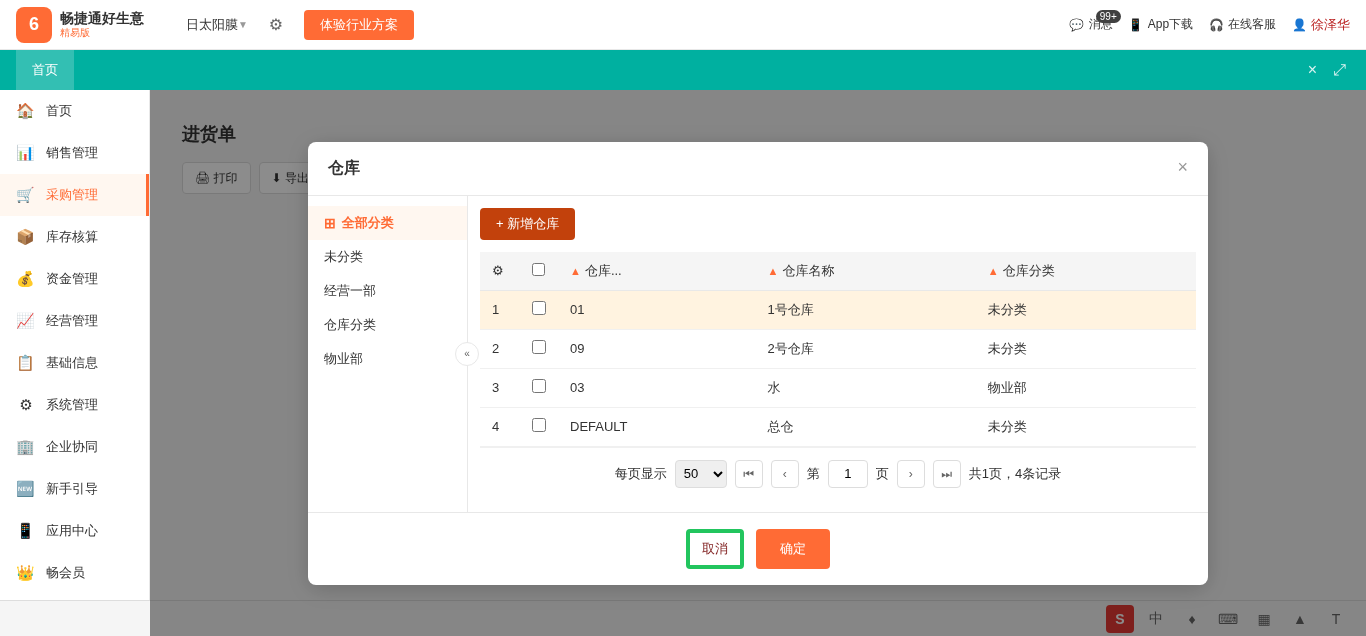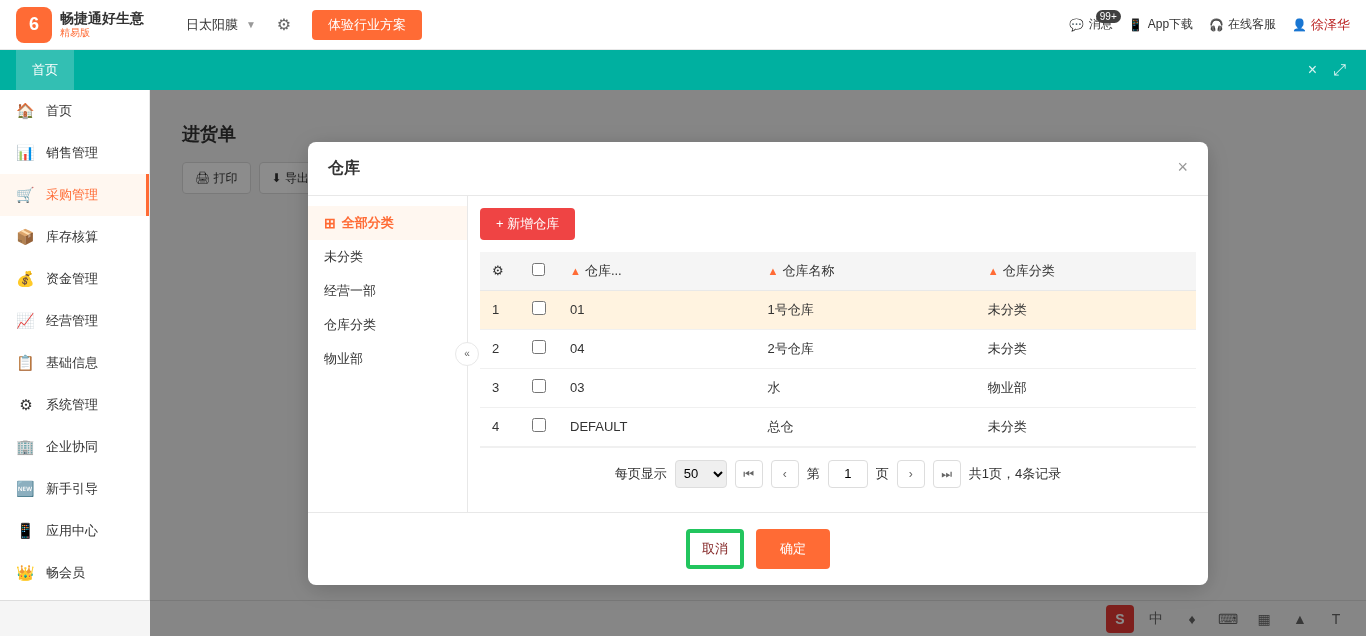--- a/index.html
+++ b/index.html
@@ -40,21 +40,21 @@
     .header-middle {
       flex: 1;
       display: flex;
       align-items: center;
       gap: 12px;
       padding: 0 20px;
     }
     .store-selector {
       display: flex;
       align-items: center;
-      gap: 8px;
+      gap: 0;
       color: #333;
       font-size: 13px;
       cursor: pointer;
     }
     .store-selector .arrow { color: #999; font-size: 10px; }
     .settings-icon-btn {
       width: 32px;
       height: 32px;
       display: flex;
       align-items: center;
@@ -298,21 +298,21 @@
       color: #333;
       font-size: 13px;
     }
     .checkbox {
       width: 14px;
       height: 14px;
       border: 1px solid #ddd;
       border-radius: 2px;
     }
     .add-btn {
-      background: #ef4444;
+      background: #c2410c;
       color: white;
       border: none;
       padding: 7px 16px;
       border-radius: 4px;
       cursor: pointer;
       font-size: 13px;
     }
 
     
     .table-container { flex: 1; overflow: auto; }
@@ -647,21 +647,21 @@
                   <tr class="highlighted">
                     <td>1</td>
                     <td><input type="checkbox" class="row-checkbox" style=""></td>
                     <td>01</td>
                     <td>1号仓库</td>
                     <td>未分类</td>
                   </tr>
                   <tr>
                     <td>2</td>
                     <td><input type="checkbox" class="row-checkbox" style=""></td>
-                    <td>04</td>
+                    <td>09</td>
                     <td>2号仓库</td>
                     <td>未分类</td>
                   </tr>
                   <tr>
                     <td>3</td>
                     <td><input type="checkbox" class="row-checkbox" style=""></td>
                     <td>03</td>
                     <td>水</td>
                     <td>物业部</td>
                   </tr>

